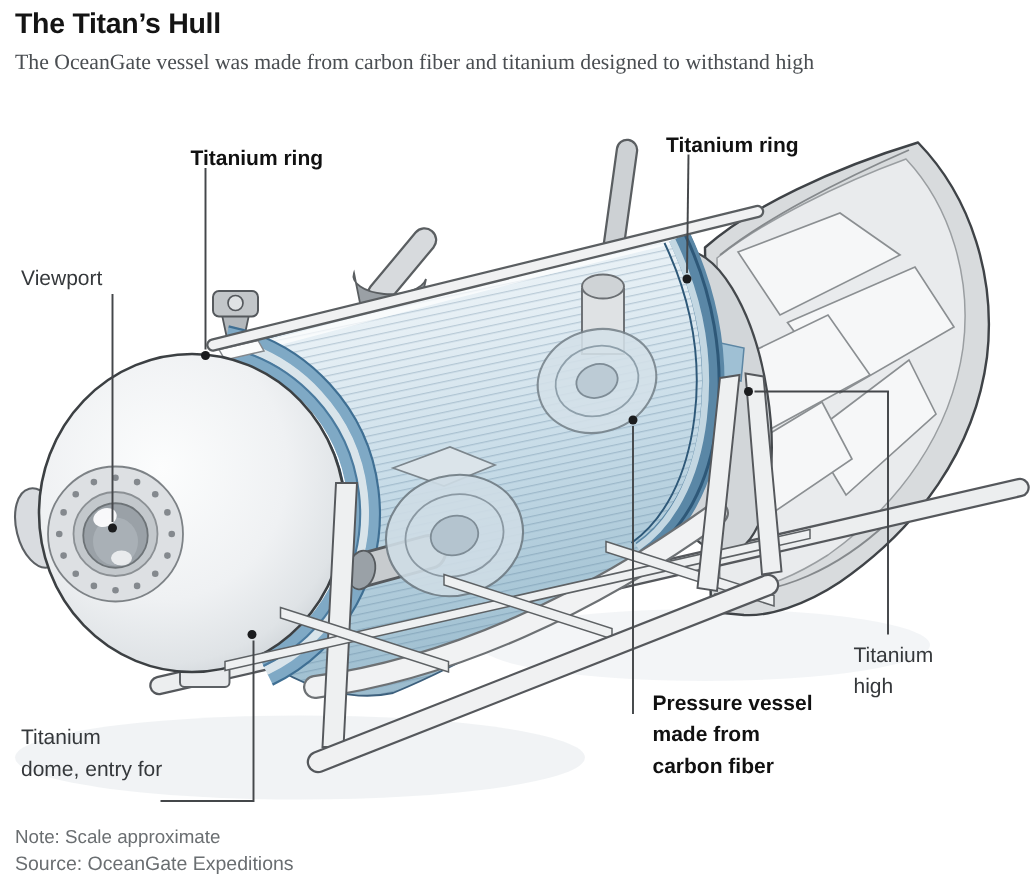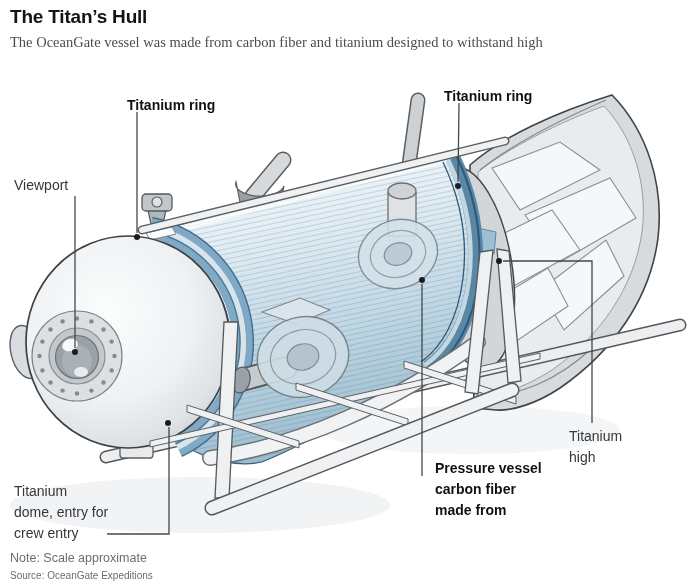--- a/index.html
+++ b/index.html
@@ -10,21 +10,21 @@
   #subtitle{left:10px;top:32px;font-size:14.5px;color:#4a4e52;line-height:21px;width:660px;font-family:Liberation Serif, serif;}
   .lbl{font-size:14px;color:#35383b;line-height:21px;}
   .lbl.bold{font-weight:bold;color:#111;}
   #lbl-ring-left{left:127px;top:95px;}
   #lbl-ring-right{left:444px;top:86px;}
   #lbl-viewport{left:14px;top:175px;}
   #lbl-dome-right{left:569px;top:426px;}
   #lbl-dome-hinged{left:14px;top:481px;}
   #lbl-pressure{left:388px;top:458px;margin-left:47px;}
   #note{left:10px;top:550px;font-size:12.5px;color:#6a6e71;line-height:17px;}
-  #source{left:10px;top:567px;font-size:10px;color:#6a6e71;line-height:17px;}
+  #source{left:10px;top:567px;font-size:13px;color:#6a6e71;line-height:17px;}
   svg{display:block;}
 </style>
 </head>
 <body>
 
 <div id="stage">
 
   <svg class="abs" style="left:0;top:0" width="688" height="585" viewBox="0 0 688 585">
     <defs>
       <linearGradient id="hullGrad" x1="0.25" y1="0" x2="0.5" y2="1">
@@ -227,24 +227,23 @@
   <div id="lbl-viewport" class="abs lbl">Viewport</div>
 
   <div id="lbl-dome-right" class="abs lbl">
     <div>Titanium</div>
     <div>high</div>
   </div>
 
   <div id="lbl-dome-hinged" class="abs lbl">
     <div>Titanium</div>
     <div>dome, entry for</div>
-    <div>crew entry</div>
   </div>
 
   <div id="lbl-pressure" class="abs lbl bold">
     <div>Pressure vessel</div>
+    <div>made from</div>
     <div>carbon fiber</div>
-    <div>made from</div>
   </div>
 
   <div id="note" class="abs">Note: Scale approximate</div>
   <div id="source" class="abs">Source: OceanGate Expeditions</div>
 </div>
 
 </body></html>

